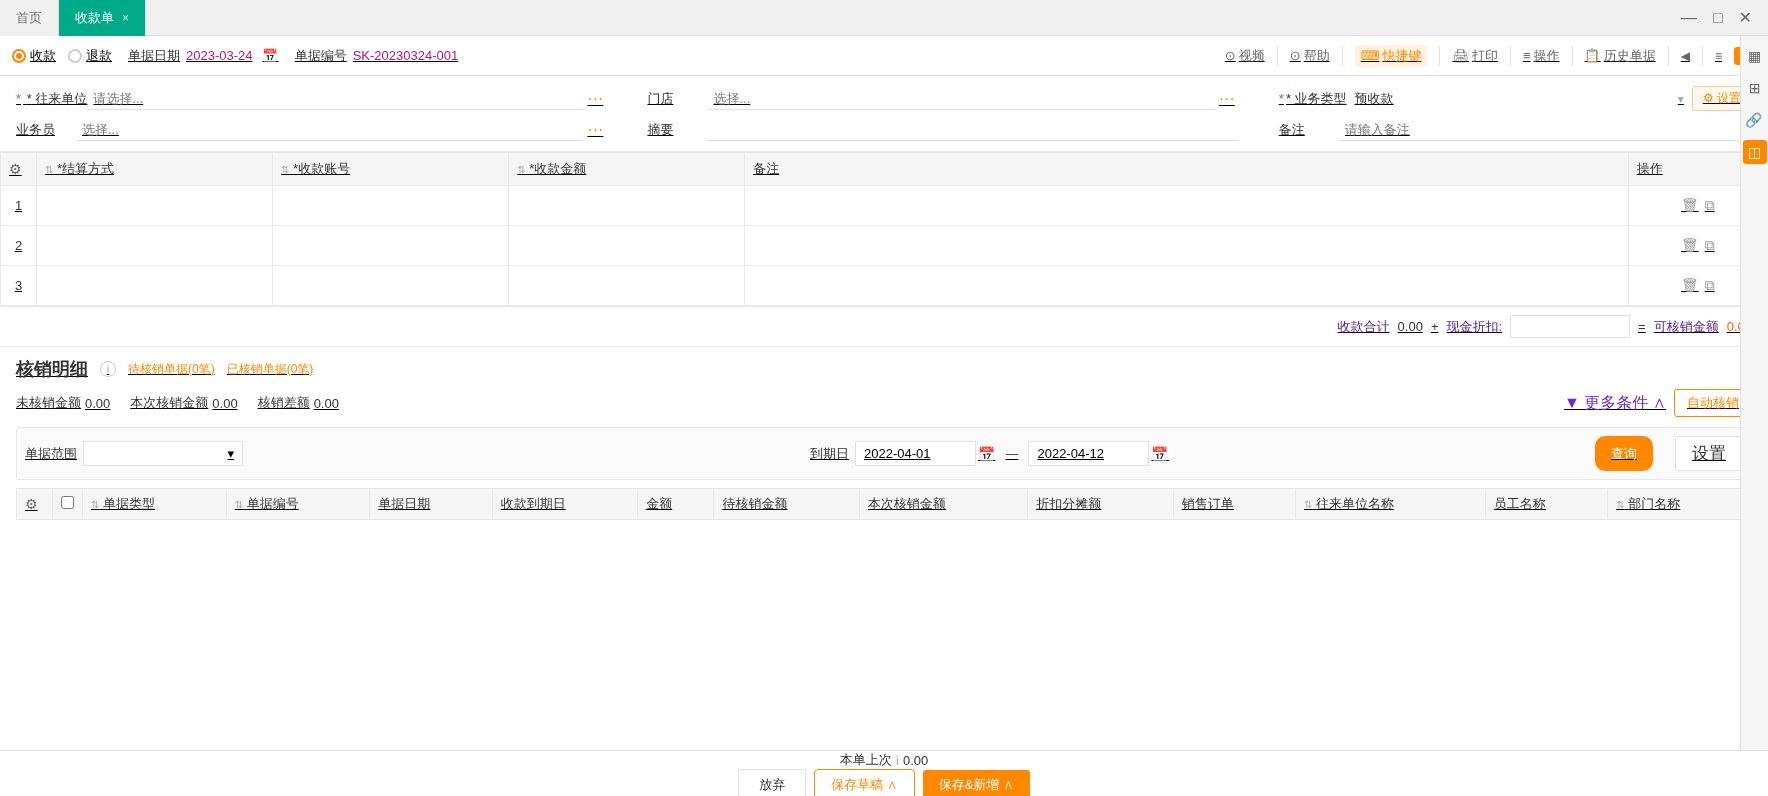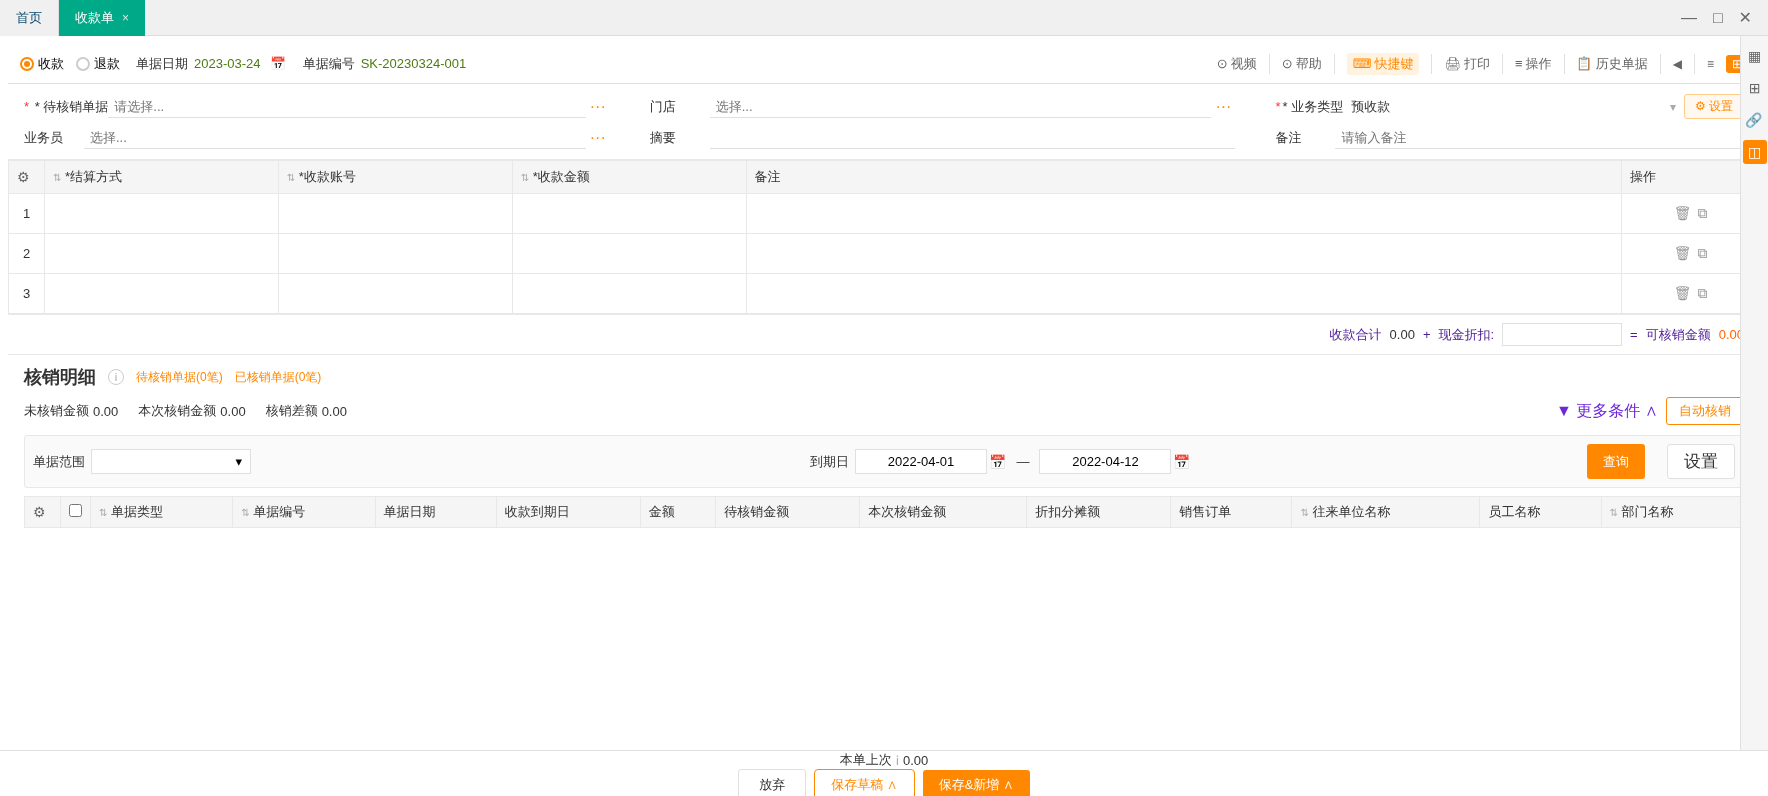--- a/index.html
+++ b/index.html
@@ -6,21 +6,21 @@
     body { background: #f0f0f0; width: 1768px; height: 796px; overflow: hidden; }
 
     
     .tab-bar {
       display: flex; align-items: center;
       background: #f0f0f0; height: 36px;
       border-bottom: 1px solid #ddd;
     }
     .tab-home {
       background: #f0f0f0; padding: 0 16px; height: 36px;
-      display: flex; align-items: center; color: #0c4a6e; cursor: pointer;
+      display: flex; align-items: center; color: #737373; cursor: pointer;
       border-right: 1px solid #ddd;
     }
     .tab-active {
       background: #00aa88; padding: 0 16px; height: 36px;
       display: flex; align-items: center; color: #fff; cursor: pointer;
       gap: 8px;
     }
     .tab-close {
       color: #fff; font-size: 12px; cursor: pointer; opacity: 0.8;
     }
@@ -39,37 +39,38 @@
     .radio-dot {
       width: 14px; height: 14px; border-radius: 50%; border: 2px solid #ccc;
       display: flex; align-items: center; justify-content: center;
     }
     .radio-dot.active { border-color: #ff8800; }
     .radio-dot.active::after {
       content: ''; width: 6px; height: 6px; background: #ff8800; border-radius: 50%;
     }
     .field-group { display: flex; align-items: center; gap: 6px; }
     .field-label { color: #333; white-space: nowrap; }
-    .field-value { color: #4d7c0f; font-weight: 500; }
+    .field-value { color: #be185d; font-weight: 500; }
     .toolbar-actions { margin-left: auto; display: flex; align-items: center; gap: 12px; }
     .toolbar-btn {
       color: #666; cursor: pointer; display: flex; align-items: center; gap: 3px; font-size: 12px;
     }
     .toolbar-btn.highlight { color: #ff8800; background: #fff3e0; padding: 2px 6px; border-radius: 3px; }
     .divider-v { width: 1px; height: 20px; background: #e0e0e0; }
 
     
     .main-content {
       background: #fff;
-      padding: 8px;
+      padding: 0;
       height: calc(796px - 36px);
       overflow-y: auto;
       overflow-x: hidden;
       display: flex;
       flex-direction: column;
+      text-decoration: underline;
     }
 
     
     .form-section {
       padding: 10px 16px;
       border-bottom: 1px solid #e8e8e8;
       background: #fff;
     }
     .form-row {
       display: flex; align-items: center; gap: 0; margin-bottom: 8px;
@@ -173,27 +174,27 @@
     }
     .search-row {
       display: flex; align-items: center; gap: 12px; margin-bottom: 8px;
       padding: 8px; border: 1px solid #e8e8e8; background: #fafafa;
       border-radius: 3px;
     }
     .search-field { display: flex; align-items: center; gap: 6px; flex: 1; }
     .search-label { color: #333; white-space: nowrap; }
     .date-input {
       border: 1px solid #e0e0e0; padding: 4px 8px; outline: none;
-      width: 132px; background: #fff; text-align: center;
+      width: 121px; background: #fff;
     }
     .date-icon { color: #aaa; cursor: pointer; font-size: 14px; margin-left: -4px; }
     .date-sep { color: #333; padding: 0 4px; }
     .query-btn {
       background: #ff8800; color: #fff; border: none;
-      padding: 5px 16px; cursor: pointer; border-radius: 3px; font-size: 13px;
+      padding: 5px 16px; cursor: pointer; border-radius: 10px; font-size: 13px;
     }
     .settings-btn {
       background: #fff; border: 1px solid #e0e0e0; color: #333;
       padding: 5px 16px; cursor: pointer; border-radius: 3px; font-size: 17px; margin-left: 16px;
     }
 
     
     .bottom-table {
       width: 100%; border-collapse: collapse; font-size: 12px;
     }
@@ -323,21 +324,21 @@
       <span class="toolbar-btn">≡</span>
       <span class="toolbar-btn" style="background:#ff8800;color:#fff;padding:2px 6px;border-radius:3px;">⊞</span>
     </div>
   </div>
 
   <div class="form-section">
     <div class="form-row">
       <div class="form-field" style="flex:2.5;">
         <span class="form-field-label">
           <span class="required">*</span>
-          <span style="margin-left:0;">* 待核销单据</span>
+          <span style="margin-left:0;">* 往来单位</span>
         </span>
         <input class="form-input" type="text" placeholder="请选择..." style="">
         <span class="ellipsis-btn">···</span>
       </div>
       <div style="width:40px;"></div>
       <div class="form-field" style="flex:2.5;">
         <span class="form-field-label">门店</span>
         <input class="form-input" type="text" placeholder="选择..." style="">
         <span class="ellipsis-btn">···</span>
       </div>

